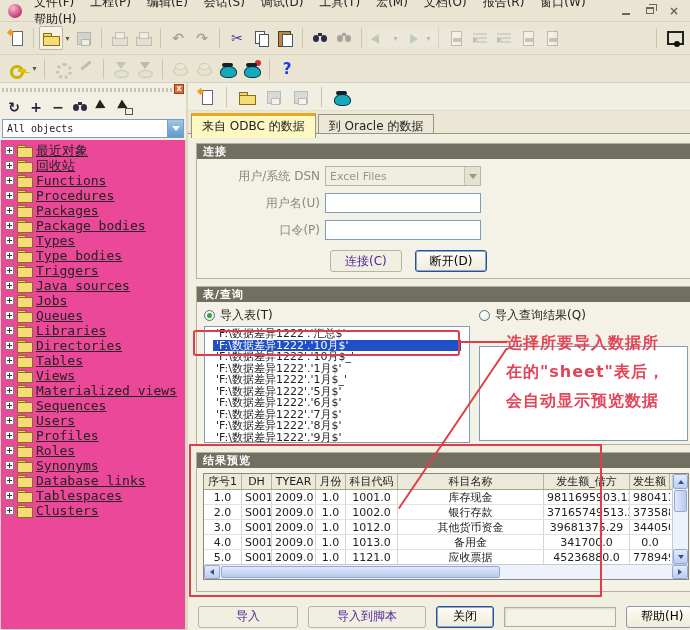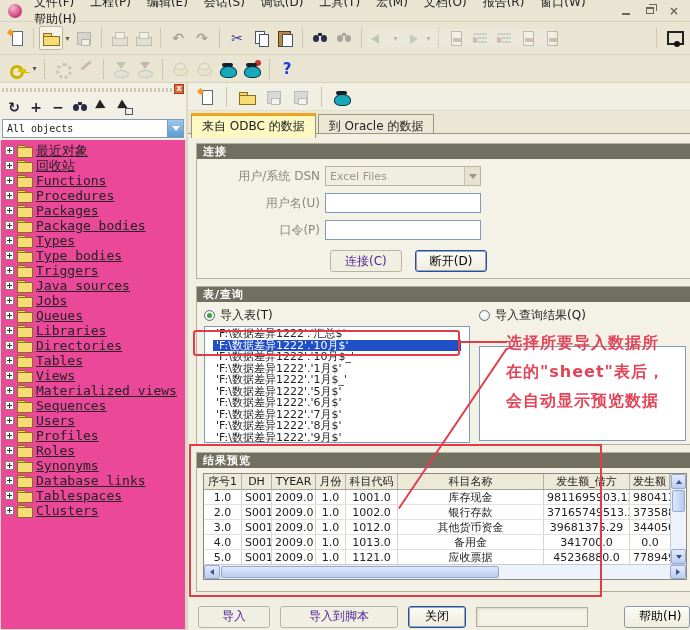--- a/index.html
+++ b/index.html
@@ -151,21 +151,21 @@
   .sb-l::before { border-top:3px solid transparent; border-bottom:3px solid transparent; border-right:4px solid #39518c; }
   .sb-r::before { border-top:3px solid transparent; border-bottom:3px solid transparent; border-left:4px solid #39518c; }
   .vthumb { height:22px; margin:1px; background:linear-gradient(90deg,#dfe8fb,#b8caee); border:1px solid #96a8cc; border-radius:2px; }
   .hscroll { height:15px; flex:none; border-top:1px solid #c2cad8; background:#eef2fa; display:flex; }
   .hs-btn { width:16px; height:14px; }
   .htrack { flex:1; display:flex; padding:1px; }
   .hthumb { width:62%; background:linear-gradient(#dfe8fb,#b8caee); border:1px solid #96a8cc; border-radius:2px; }
 
   
   .footer { margin-top:auto; display:flex; align-items:center; gap:10px; padding:5px 2px 0 2px; height:32px; }
-  .btn-import { width:72px; }
+  .btn-import { width:100px; }
   .btn-script { width:118px; }
   .btn-close { width:58px; }
   .status-box { width:112px; height:20px; border:1px solid #b0ad9a; background:#f4f2e7; box-shadow:inset 1px 1px 2px #d8d5c4; }
   .btn-help { width:66px; margin-left:auto; margin-right:2px; }
 
   
   .red-rect-item { position:absolute; left:193px; top:330px; width:267px; height:26px; border:2px solid #e23c48; border-radius:3px; pointer-events:none; }
   .red-conn { position:absolute; left:460px; top:341px; width:47px; height:2px; background:#e23c48; pointer-events:none; }
   .red-note { position:absolute; left:506px; top:328px; width:184px; color:#e24458; font-weight:bold; font-size:16px; line-height:29px; letter-spacing:1px; pointer-events:none; white-space:nowrap; }
   .red-diag { position:absolute; left:398px; top:508px; width:193px; height:2px; background:#e23c48; transform:rotate(-56deg); transform-origin:0 0; pointer-events:none; }

